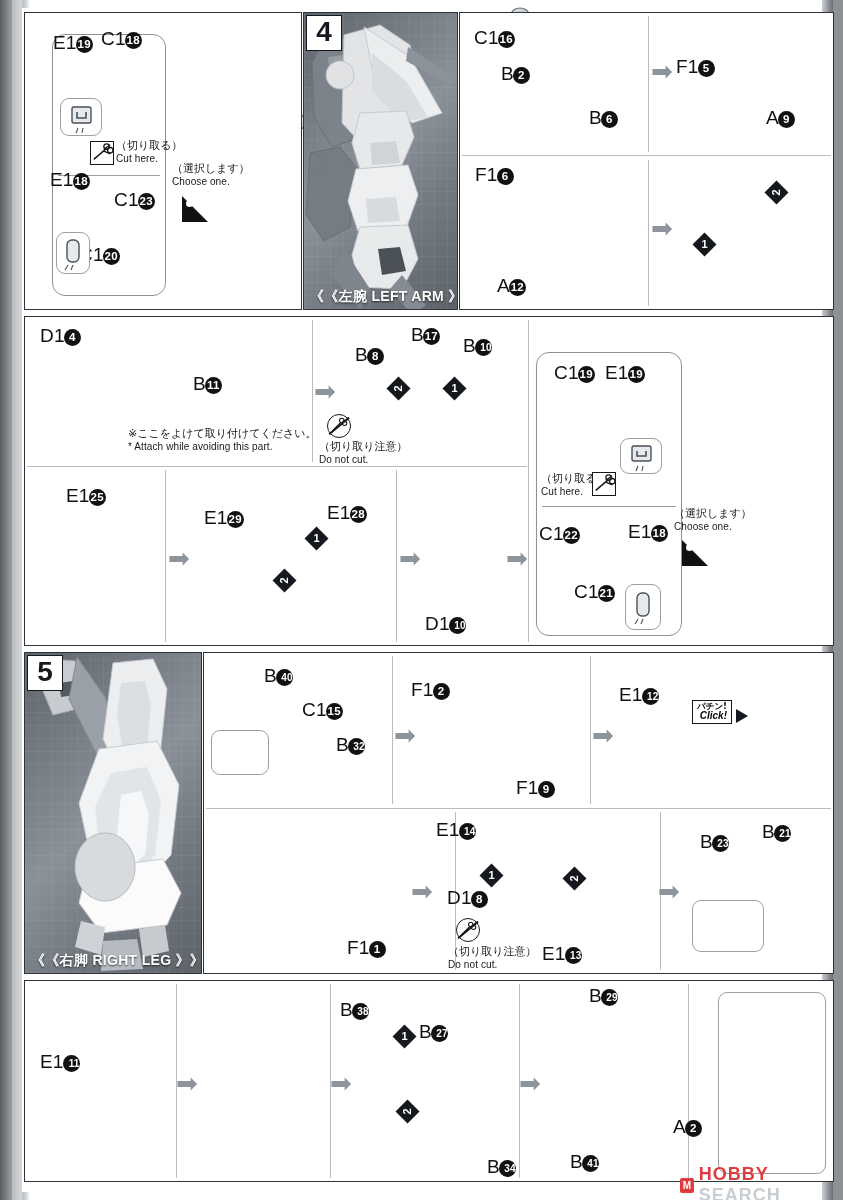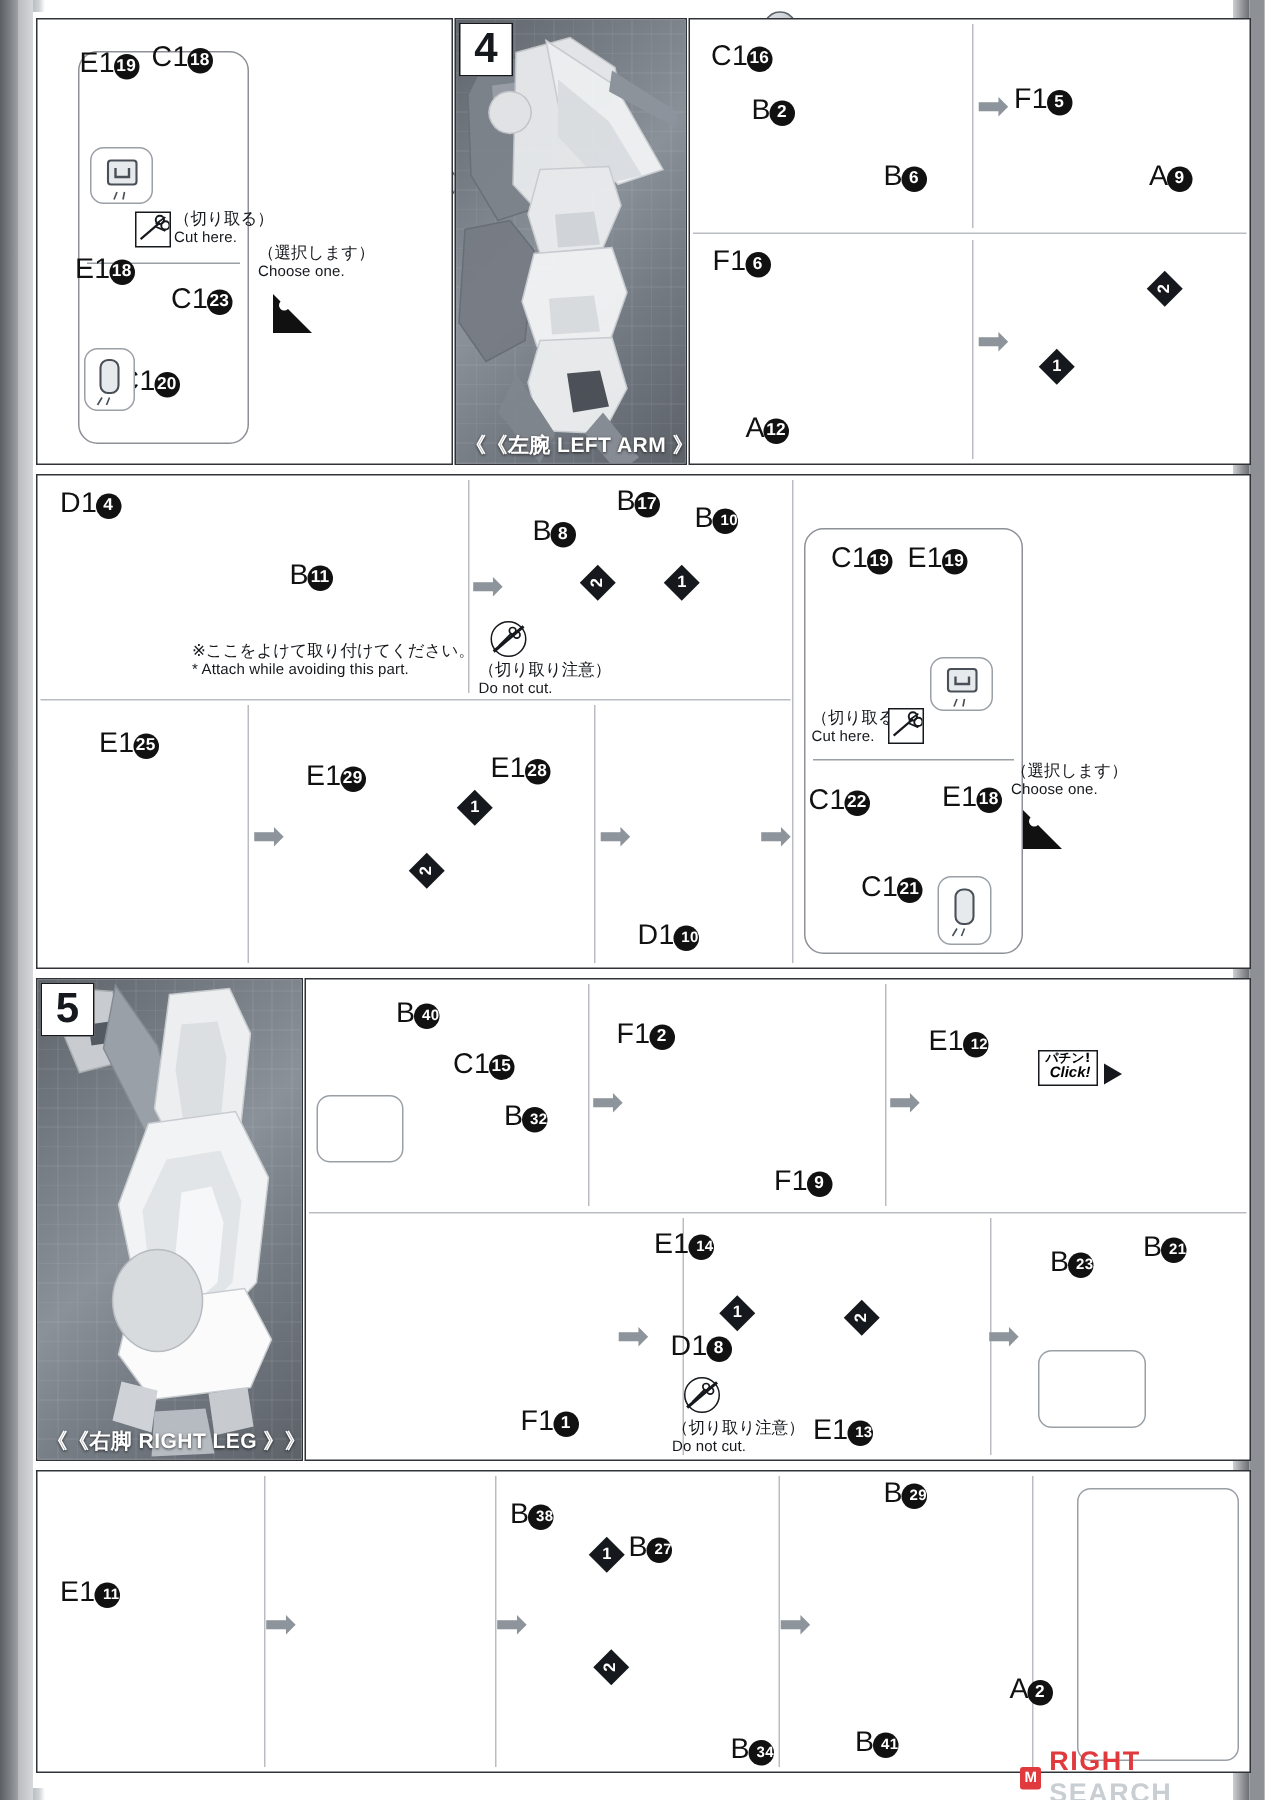--- a/index.html
+++ b/index.html
@@ -835,16 +835,16 @@
   <div class="plabel" style="left:673px;top:1117px;">
     <span class="pre">A</span><span class="num">2</span>
   </div>
   <div class="plabel" style="left:570px;top:1152px;">
     <span class="pre">B</span><span class="num wide">41</span>
   </div>
   <div class="softbox" style="left:718px;top:992px;width:108px;height:182px;"></div>
 
   <div class="watermark" style="left:680px;top:1164px;">
     <span class="mark">M</span>
-    <span class="hs"><span class="red">RIGHT</span> <span>SEARCH</span></span>
+    <span class="hs"><span class="red">HOBBY</span> <span>SEARCH</span></span>
   </div>
 
 </div>
 
 </body></html>

